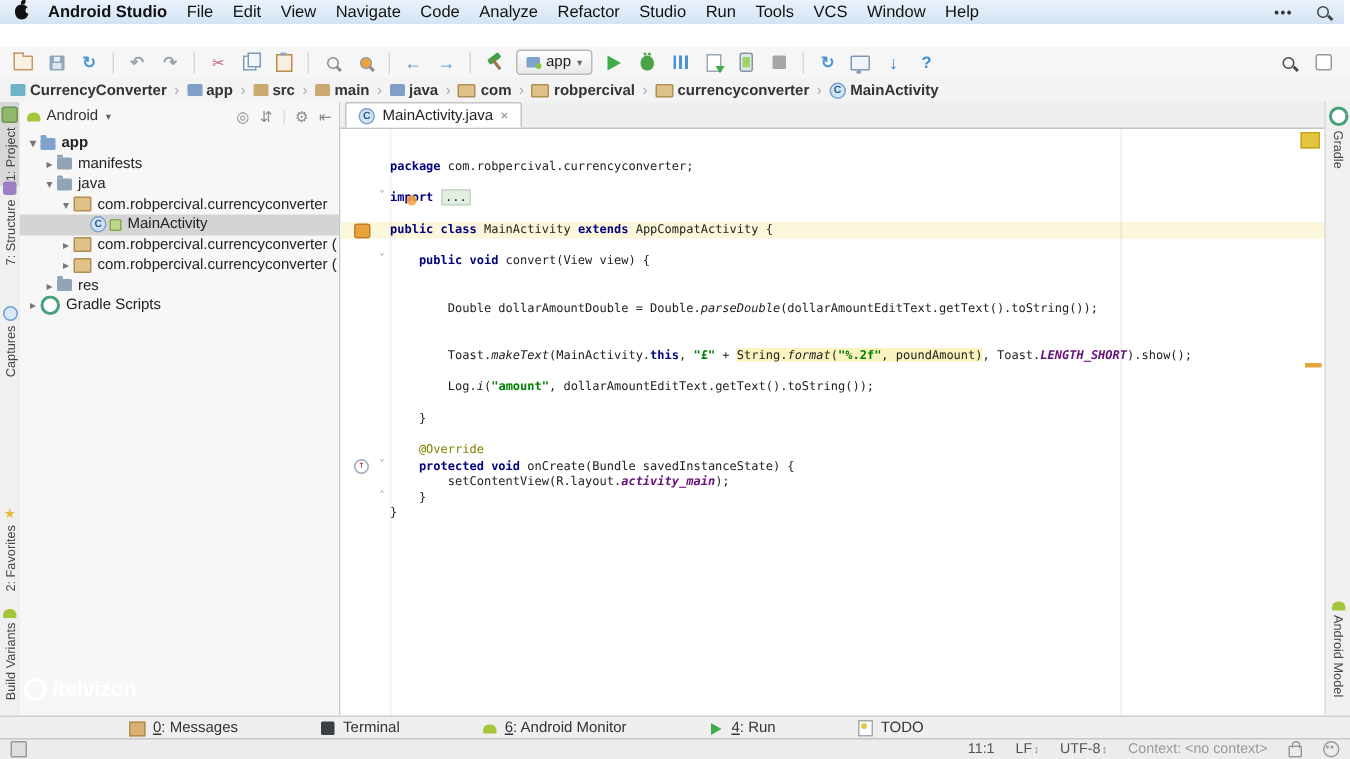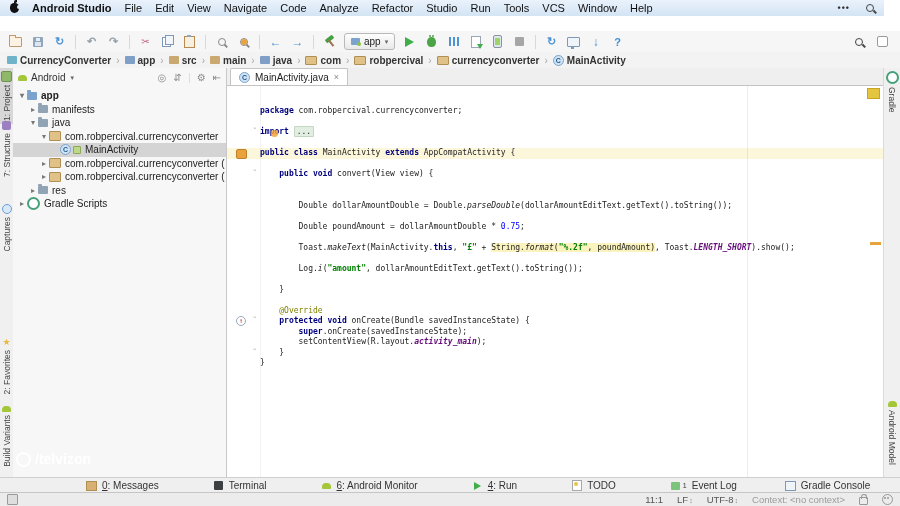--- a/index.html
+++ b/index.html
@@ -1,19 +1,19 @@
 <!DOCTYPE html>
 <html><head>
 <meta charset="utf-8">
 <style>
   html,body{margin:0;padding:0;background:#888;}
   #screen{position:relative;width:900px;height:506px;background:#fff;overflow:hidden;
     font-family:"Liberation Sans",sans-serif;font-size:10px;color:#222;cursor:default;}
   
-  .menubar{position:absolute;top:0;left:0;right:16px;height:16px;background:linear-gradient(#eaf2fb,#d3e4f4);
+  .menubar{position:absolute;top:0;left:0;right:4px;height:16px;background:linear-gradient(#eaf2fb,#d3e4f4);
     display:flex;align-items:center;padding:0 10px;gap:13px;font-size:11px;color:#111;}
   .apple{width:9px;height:10px;background:#111;border-radius:45% 45% 48% 48%;position:relative;flex:none;}
   .apple::before{content:"";position:absolute;top:-3px;left:4px;width:3px;height:3px;background:#111;border-radius:60% 0;}
   .apple::after{content:"";position:absolute;right:-2px;top:2px;width:4px;height:4px;background:#dce9f6;border-radius:50%;}
   .mi{white-space:nowrap;}
   .mi.bold{font-weight:bold;}
   .menu-right{margin-left:auto;display:flex;gap:16px;align-items:center;color:#333;}
   .dots{letter-spacing:1px;font-weight:bold;font-size:9px;}
   .mag{width:6px;height:6px;border:1.5px solid #444;border-radius:50%;position:relative;display:inline-block;}
   .mag::after{content:"";position:absolute;width:4px;height:1.5px;background:#444;right:-3.5px;bottom:-1.5px;transform:rotate(45deg);}
@@ -450,31 +450,29 @@
         <div class="cl"><span class="gut"></span><span class="ct"></span></div>
         <div class="cl"><span class="gut"><span class="g-fold">ˇ</span></span><span class="ct"><span class="tk-k">import </span><span class="tk-fold">...</span></span></div>
         <div class="cl"><span class="gut"></span><span class="ct"></span></div>
         <div class="cl cur"><span class="gut"><span class="g-class"></span></span><span class="ct"><span class="tk-k">public class </span><span class="tk-t">MainActivity </span><span class="tk-k">extends </span><span class="tk-t">AppCompatActivity {</span></span></div>
         <div class="cl"><span class="gut"></span><span class="ct"></span></div>
         <div class="cl"><span class="gut"><span class="g-fold">ˇ</span></span><span class="ct"><span class="tk-t">    </span><span class="tk-k">public void </span><span class="tk-t">convert(View view) {</span></span></div>
         <div class="cl"><span class="gut"></span><span class="ct"></span></div>
         <div class="cl"><span class="gut"></span><span class="ct"></span></div>
         <div class="cl"><span class="gut"></span><span class="ct"><span class="tk-t">        Double dollarAmountDouble = Double.</span><span class="tk-m">parseDouble</span><span class="tk-t">(dollarAmountEditText.getText().toString());</span></span></div>
         <div class="cl"><span class="gut"></span><span class="ct"></span></div>
-        <div class="cl"><span class="gut"></span><span class="ct"><span class="tk-t">        Double poundAmount = dollarAmountDouble * </span><span class="tk-n">0.75</span><span class="tk-t">;</span></span></div>
         <div class="cl"><span class="gut"></span><span class="ct"></span></div>
         <div class="cl"><span class="gut"></span><span class="ct"><span class="tk-t">        Toast.</span><span class="tk-m">makeText</span><span class="tk-t">(MainActivity.</span><span class="tk-k">this</span><span class="tk-t">, </span><span class="tk-s">"£"</span><span class="tk-t"> + </span><span class="tk-t hl">String.</span><span class="tk-m hl">format</span><span class="tk-t hl">(</span><span class="tk-s hl">"%.2f"</span><span class="tk-t hl">, poundAmount)</span><span class="tk-t">, Toast.</span><span class="tk-f">LENGTH_SHORT</span><span class="tk-t">).show();</span></span></div>
         <div class="cl"><span class="gut"></span><span class="ct"></span></div>
         <div class="cl"><span class="gut"></span><span class="ct"><span class="tk-t">        Log.</span><span class="tk-m">i</span><span class="tk-t">(</span><span class="tk-s">"amount"</span><span class="tk-t">, dollarAmountEditText.getText().toString());</span></span></div>
         <div class="cl"><span class="gut"></span><span class="ct"></span></div>
         <div class="cl"><span class="gut"></span><span class="ct"><span class="tk-t">    }</span></span></div>
         <div class="cl"><span class="gut"></span><span class="ct"></span></div>
         <div class="cl"><span class="gut"></span><span class="ct"><span class="tk-t">    </span><span class="tk-a">@Override</span></span></div>
         <div class="cl"><span class="gut"><span class="g-override">↑</span><span class="g-fold">ˇ</span></span><span class="ct"><span class="tk-t">    </span><span class="tk-k">protected void </span><span class="tk-t">onCreate(Bundle savedInstanceState) {</span></span></div>
-        <div class="cl"><span class="gut"></span><span class="ct"><span class="tk-t">        </span><span class="tk-k">super</span><span class="tk-t">.onCreate(savedInstanceState);</span></span></div>
         <div class="cl"><span class="gut"></span><span class="ct"><span class="tk-t">        setContentView(R.layout.</span><span class="tk-f">activity_main</span><span class="tk-t">);</span></span></div>
         <div class="cl"><span class="gut"><span class="g-fold">ˆ</span></span><span class="ct"><span class="tk-t">    }</span></span></div>
         <div class="cl"><span class="gut"></span><span class="ct"><span class="tk-t">}</span></span></div>
       </div>
   </div>
 
   <div class="rightstrip" id="rightstrip">
       <span class="vitem" style="top: 0px;">
         <span class="vicon vi-gradle"></span>
         <span class="vlabel-r">Gradle</span>
@@ -509,35 +507,20 @@
           <span class="bi bi-run">
             <span class="sh"></span>
           </span>
           <span><span></span><u>4</u><span>: Run</span></span>
         </span>
         <span class="bitem">
           <span class="bi bi-todo">
             <span class="sh"></span>
           </span>
           <span>TODO</span>
-        </span>
-      </span>
-    <span class="bright" id="bbright">
-        <span class="bitem">
-          <span class="bi bi-event-log">
-            <span class="sh"></span>
-          </span>
-          <span class="badge">1</span>
-          <span>Event Log</span>
-        </span>
-        <span class="bitem">
-          <span class="bi bi-gradle-console">
-            <span class="sh"></span>
-          </span>
-          <span>Gradle Console</span>
         </span>
       </span>
   </div>
 
   <div class="statusbar">
     <span class="sb-toggle"></span>
     <span class="sbright">
       <span>11:1</span>
       <span><span>LF</span><span class="updn">↕</span></span>
       <span><span>UTF-8</span><span class="updn">↕</span></span>

